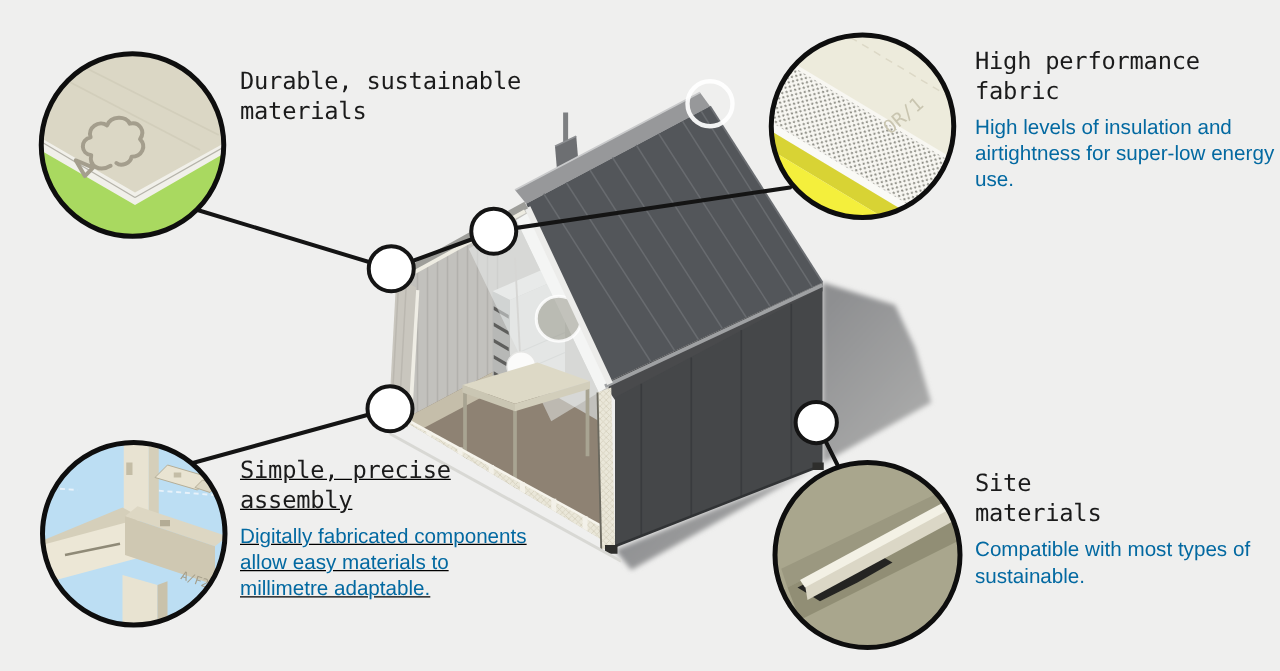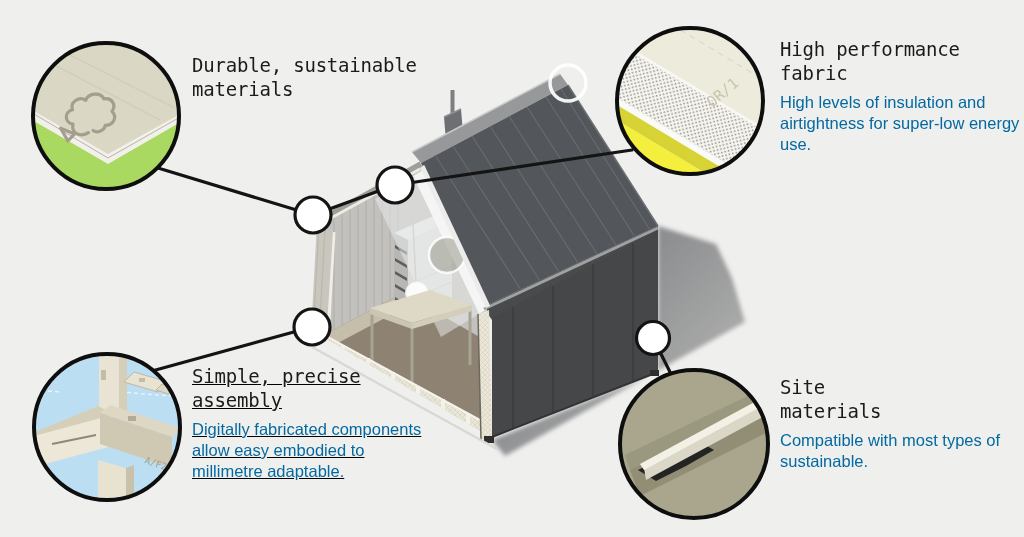--- a/index.html
+++ b/index.html
@@ -312,21 +312,21 @@
   </div>
 </div>
 
 <div class="callout" id="co-assembly">
   <div class="co-title">
     <div class="line">Simple, precise</div>
     <div class="line">assembly</div>
   </div>
   <div class="co-body">
     <div class="line">Digitally fabricated components</div>
-    <div class="line">allow easy embodied to</div>
+    <div class="line">allow easy materials to</div>
     <div class="line">millimetre adaptable.</div>
   </div>
 </div>
 
 <div class="callout" id="co-site">
   <div class="co-title">
     <div class="line">Site</div>
     <div class="line">materials</div>
   </div>
   <div class="co-body">

